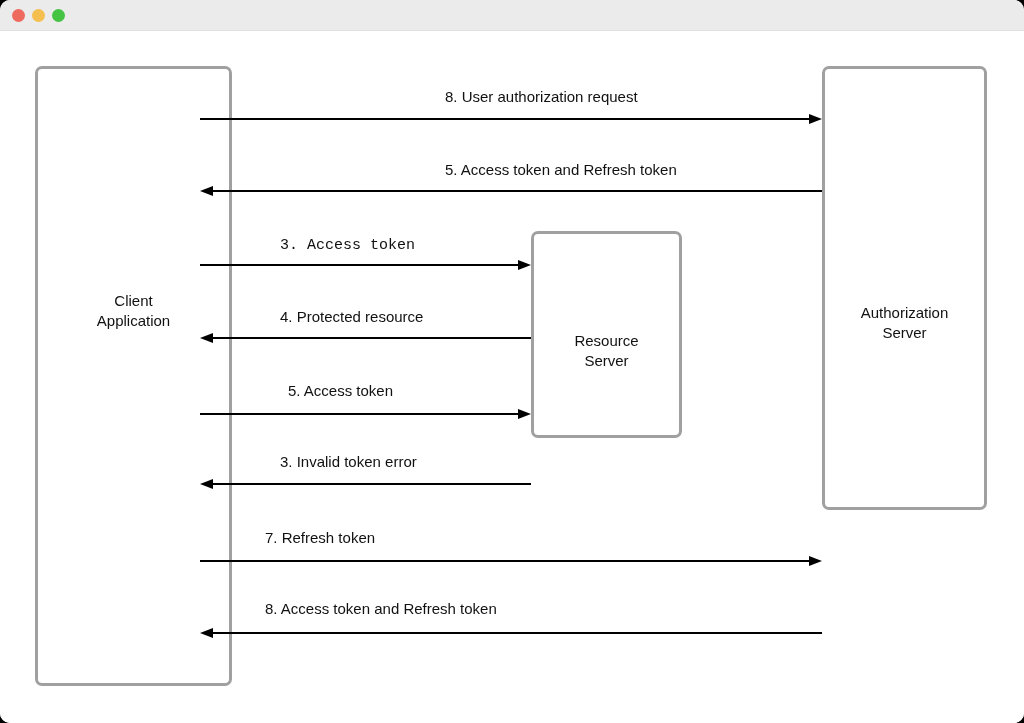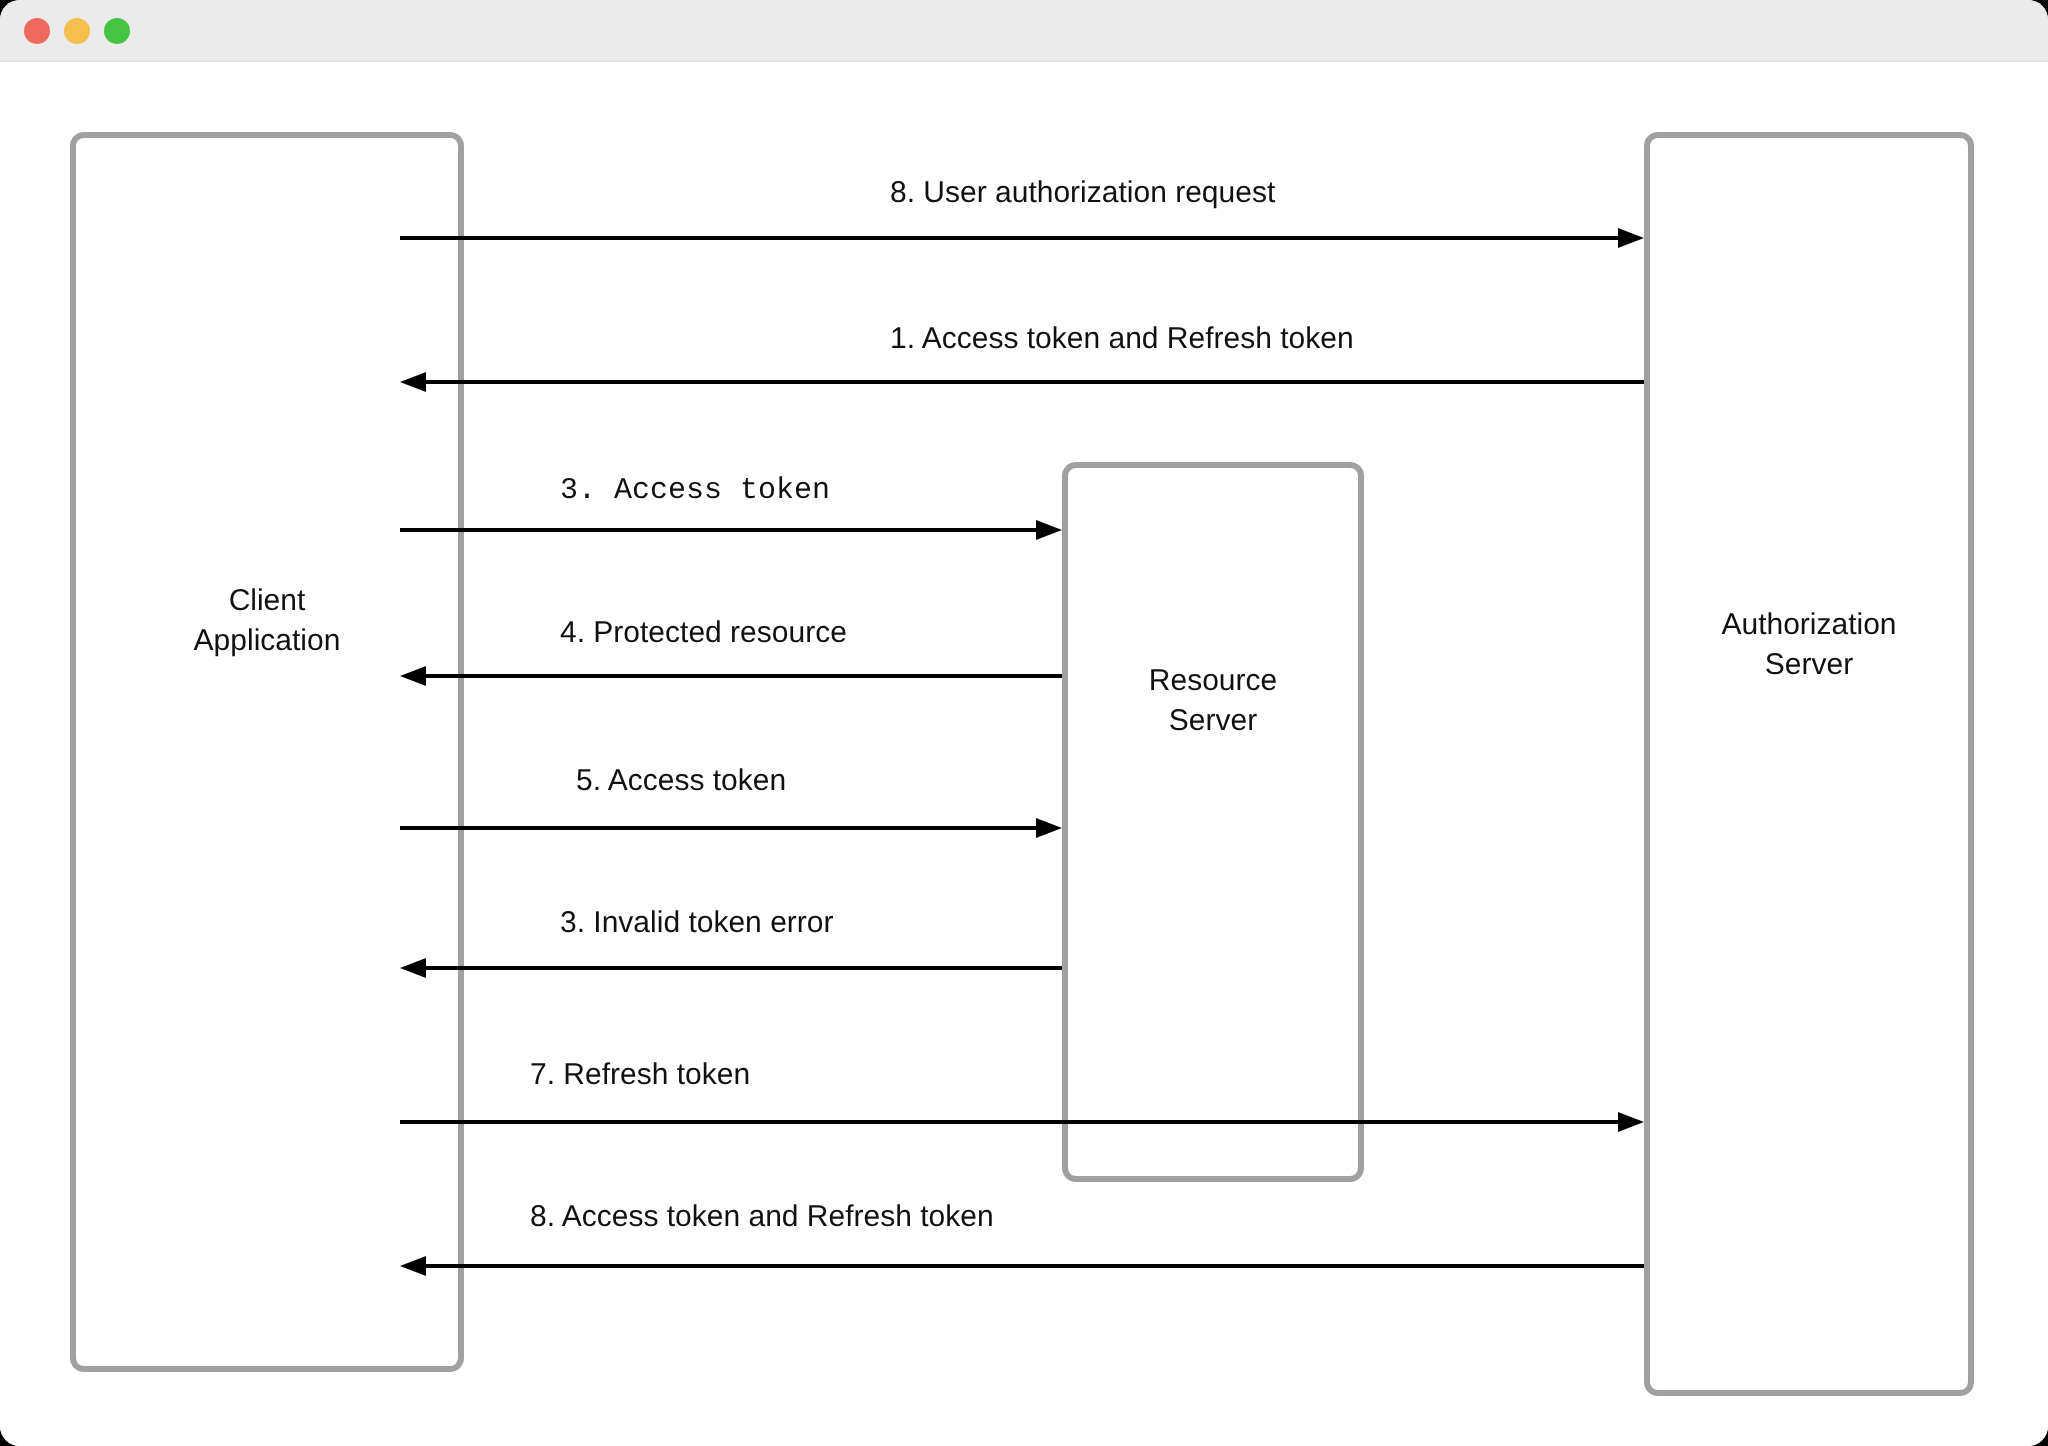--- a/index.html
+++ b/index.html
@@ -45,22 +45,22 @@
     background: #ffffff;
   }
   .node {
     position: absolute;
     background: #ffffff;
     border: 3px solid #a0a0a0;
     border-radius: 7px;
     box-sizing: border-box;
   }
   .node-client  { left: 35px;  top: 35px;  width: 197px; height: 620px; }
-  .node-resource{ left: 531px; top: 200px; width: 151px; height: 360px; }
-  .node-auth    { left: 822px; top: 35px;  width: 165px; height: 632px; }
+  .node-resource{ left: 531px; top: 200px; width: 151px; height: 207px; }
+  .node-auth    { left: 822px; top: 35px;  width: 165px; height: 444px; }
   .node-label {
     position: absolute;
     left: 0; right: 0;
     text-align: center;
     font-size: 15px;
     line-height: 20px;
     color: #111;
     white-space: pre-line;
   }
   .node-client  .node-label { top: 222px; }
@@ -165,21 +165,21 @@
       <div class="arrow a7 dir-right">
         <div class="shaft"></div>
         <div class="head"></div>
       </div>
       <div class="arrow a8 dir-left">
         <div class="shaft"></div>
         <div class="head"></div>
       </div>
 
       <div class="msg-label l1">8. User authorization request</div>
-      <div class="msg-label l2">1. Access token and Refresh token</div>
+      <div class="msg-label l2">5. Access token and Refresh token</div>
       <div class="msg-label l3">3. Access token</div>
       <div class="msg-label l4">4. Protected resource</div>
       <div class="msg-label l5">5. Access token</div>
       <div class="msg-label l6">3. Invalid token error</div>
       <div class="msg-label l7">7. Refresh token</div>
       <div class="msg-label l8">8. Access token and Refresh token</div>
 
     </div>
   </div>
 </div>

